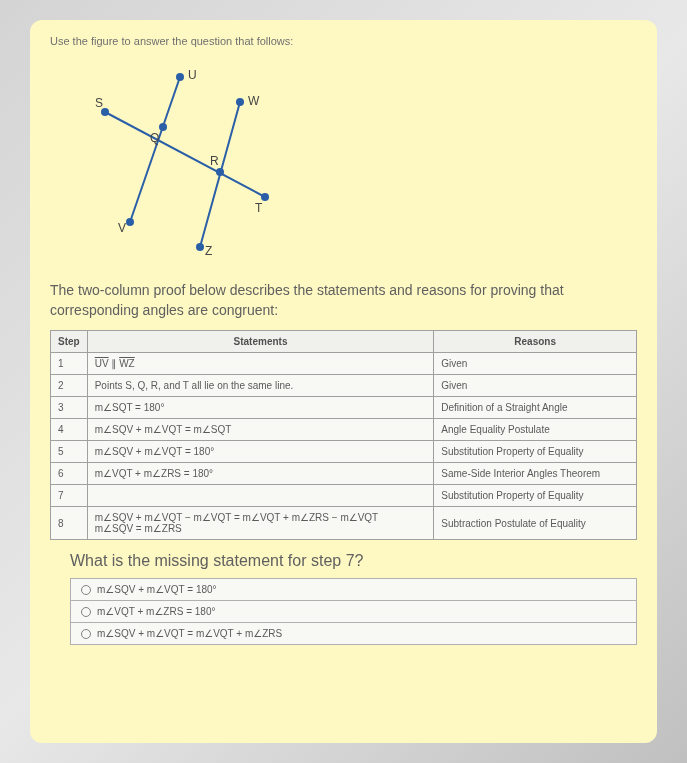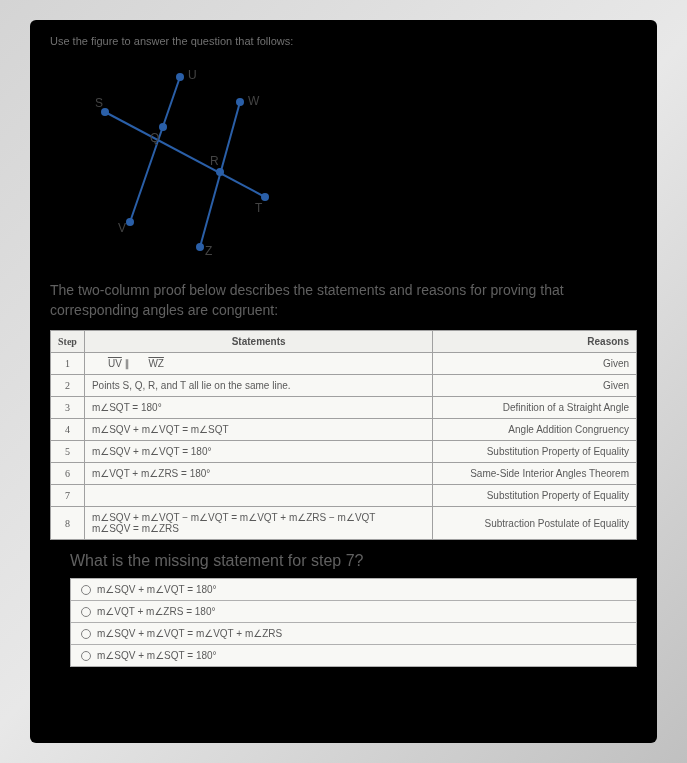--- a/index.html
+++ b/index.html
@@ -7,23 +7,23 @@
       font-family: Arial, sans-serif;
       background: linear-gradient(135deg, #d4d4d4 0%, #e8e8e8 50%, #c0c0c0 100%);
       width: 687px;
       height: 763px;
       padding: 20px 30px;
       color: #5a5a5a;
       position: relative;
       overflow: hidden;
     }
     .page {
-      background: #000000;
+      background: #fef9c3;
       padding: 15px 20px 20px 20px;
-      border-radius: 6px;
+      border-radius: 12px;
       min-height: 100%;
     }
     .instruction {
       font-size: 11px;
       color: #707070;
       margin-bottom: 10px;
     }
     .figure {
       margin: 10px 0 20px 30px;
     }
@@ -44,23 +44,23 @@
       padding: 5px 7px;
       text-align: left;
       vertical-align: middle;
     }
     th {
       font-weight: bold;
       text-align: center;
       background: #f0f0ed;
       color: #505050;
     }
-    .step-col { width: 35px; text-align: center; font-family: Liberation Serif, serif; }
+    .step-col { width: 35px; text-align: left; }
     .stmt-col { width: 60%; }
-    .reason-col { width: 35%; text-align: right; }
+    .reason-col { width: 35%; }
     .question {
       font-size: 16px;
       color: #606060;
       margin: 12px 0 8px 20px;
     }
     .options {
       margin-left: 20px;
     }
     .option {
       border: 1px solid #b0b0b0;
@@ -76,21 +76,21 @@
       border-top: 1px solid #b0b0b0;
     }
     .radio {
       width: 10px;
       height: 10px;
       border: 1px solid #808080;
       border-radius: 50%;
       flex-shrink: 0;
     }
     .angle { font-family: inherit; }
-    .overline { text-decoration: overline; margin-left: 16px; }
+    .overline { text-decoration: overline; }
   </style>
 </head>
 <body>
 
 <div class="page">
 
   <div class="instruction">Use the figure to answer the question that follows:</div>
 
   <div class="figure">
     <svg width="220" height="200" viewBox="0 0 220 200">
@@ -143,21 +143,21 @@
           <td class="reason-col">Given</td>
         </tr>
         <tr>
           <td class="step-col">3</td>
           <td class="stmt-col angle">m∠SQT = 180°</td>
           <td class="reason-col">Definition of a Straight Angle</td>
         </tr>
         <tr>
           <td class="step-col">4</td>
           <td class="stmt-col angle">m∠SQV + m∠VQT = m∠SQT</td>
-          <td class="reason-col">Angle Addition Congruency</td>
+          <td class="reason-col">Angle Equality Postulate</td>
         </tr>
         <tr>
           <td class="step-col">5</td>
           <td class="stmt-col angle">m∠SQV + m∠VQT = 180°</td>
           <td class="reason-col">Substitution Property of Equality</td>
         </tr>
         <tr>
           <td class="step-col">6</td>
           <td class="stmt-col angle">m∠VQT + m∠ZRS = 180°</td>
           <td class="reason-col">Same-Side Interior Angles Theorem</td>
@@ -183,19 +183,15 @@
         <span>m∠SQV + m∠VQT = 180°</span>
       </div>
       <div class="option">
         <span class="radio"></span>
         <span>m∠VQT + m∠ZRS = 180°</span>
       </div>
       <div class="option">
         <span class="radio"></span>
         <span>m∠SQV + m∠VQT = m∠VQT + m∠ZRS</span>
       </div>
-      <div class="option">
-        <span class="radio"></span>
-        <span>m∠SQV + m∠SQT = 180°</span>
-      </div>
     </div>
 
 </div>
 
 </body></html>

